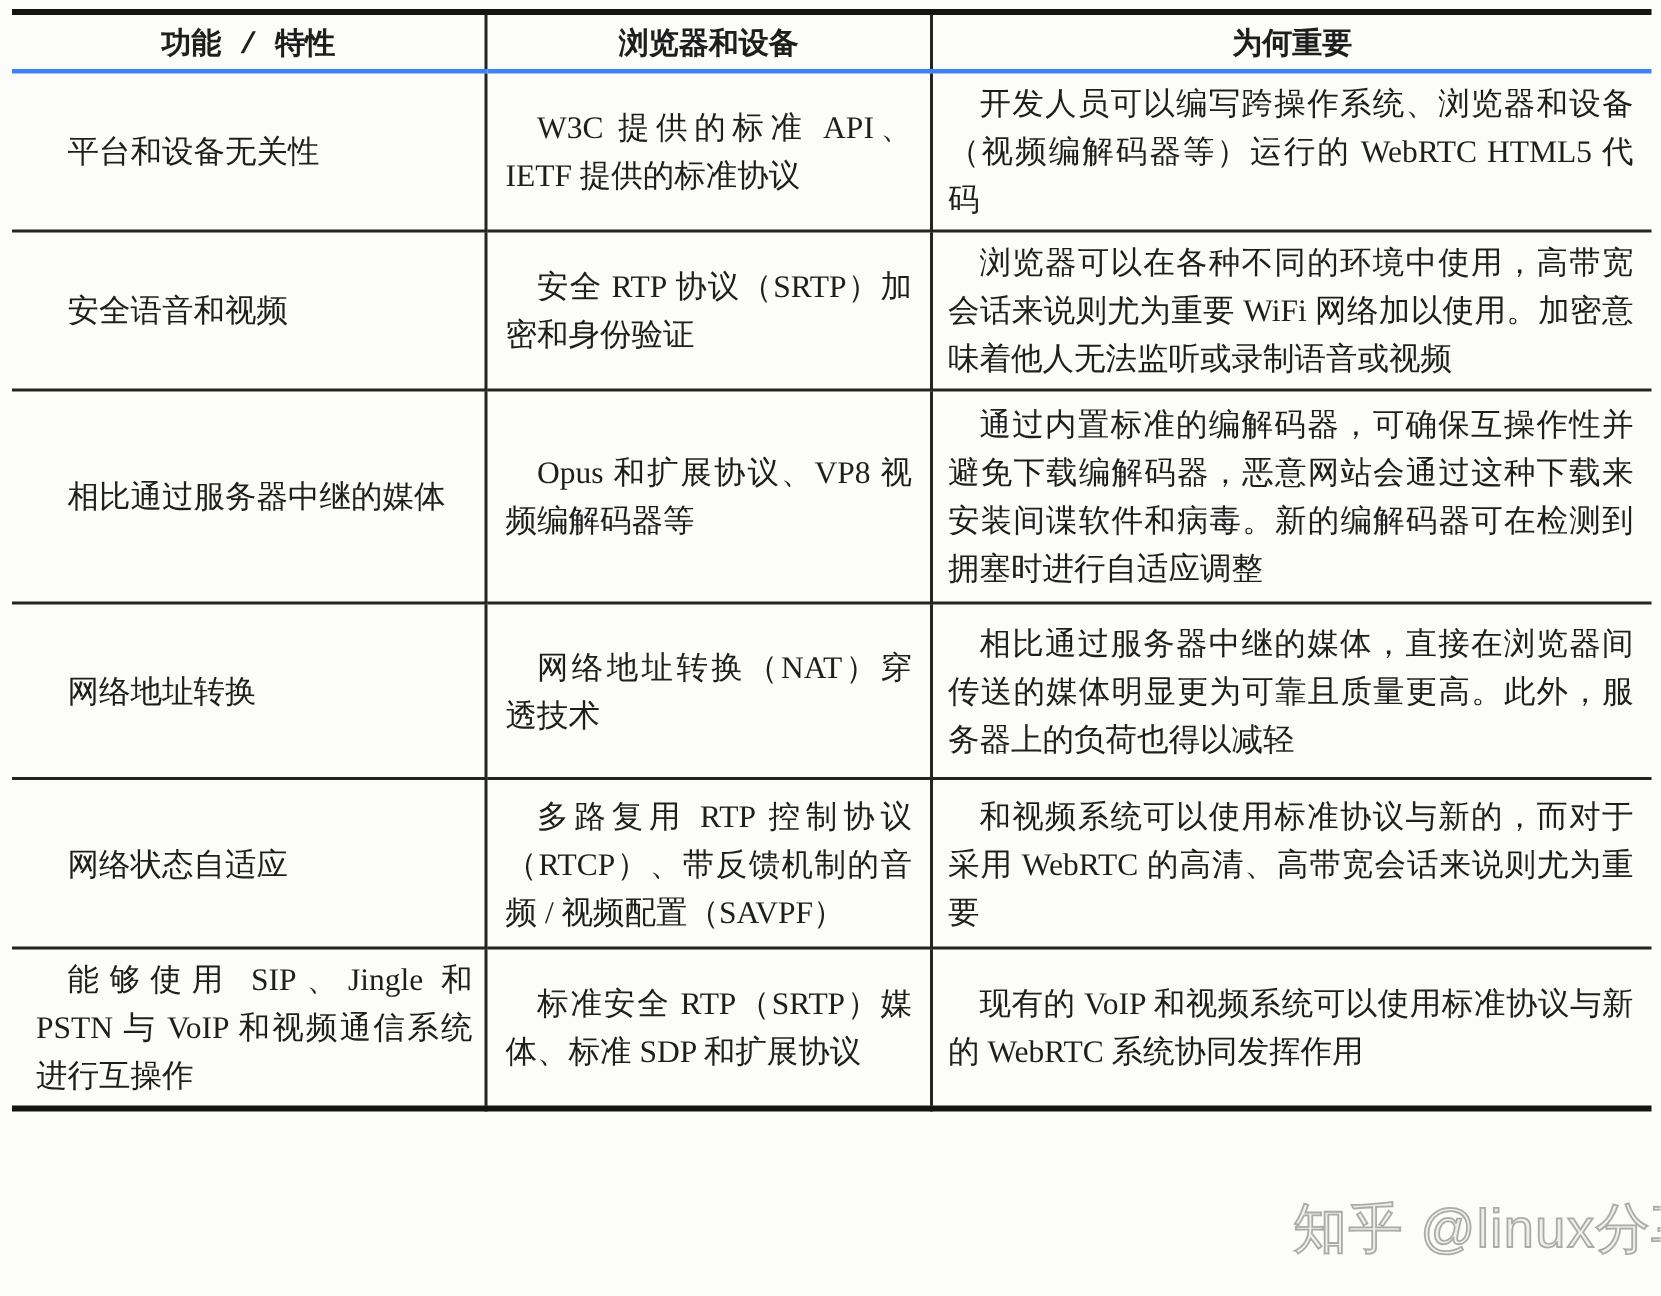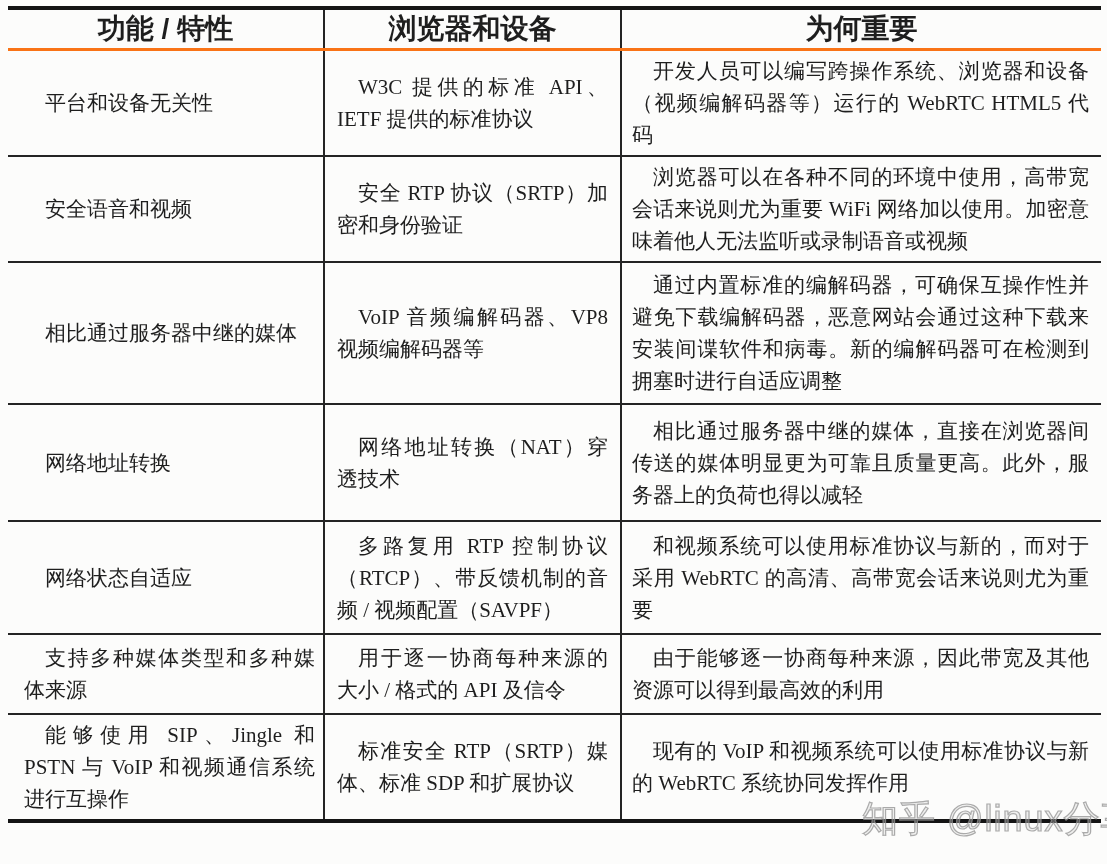--- a/index.html
+++ b/index.html
@@ -23,27 +23,27 @@
     border-collapse: collapse;
     table-layout: fixed;
     border-top: 4px solid #141414;
     border-bottom: 4px solid #141414;
   }
   .doc-table col.w1 { width: 316px; }
   .doc-table col.w2 { width: 297px; }
   .doc-table col.w3 { width: 480px; }
 
   .doc-table th {
-    font-family: Liberation Sans, sans-serif;
+    font-family: Liberation Mono, monospace;
     font-weight: bold;
-    font-size: 28px;
+    font-size: 20px;
     height: 36px;
     text-align: center;
     vertical-align: middle;
-    border-bottom: 3px solid #f97316;
+    border-bottom: 3px solid #3b82f6;
     padding: 0;
   }
   .doc-table td {
     font-size: 21px;
     line-height: 32px;
     vertical-align: middle;
     border-bottom: 2px solid #242424;
     text-align: justify;
     text-justify: inter-ideograph;
   }
@@ -115,21 +115,21 @@
         </td>
       <td class="c3">
           <p class="cellp">浏览器可以在各种不同的环境中使用，高带宽会话来说则尤为重要 WiFi 网络加以使用。加密意味着他人无法监听或录制语音或视频</p>
         </td>
     </tr>
     <tr class="r3">
       <td class="c1 vline">
           <p class="cellp">相比通过服务器中继的媒体</p>
         </td>
       <td class="c2 vline">
-          <p class="cellp">VoIP 音频编解码器、VP8 视频编解码器等</p>
+          <p class="cellp">Opus 和扩展协议、VP8 视频编解码器等</p>
         </td>
       <td class="c3">
           <p class="cellp">通过内置标准的编解码器，可确保互操作性并避免下载编解码器，恶意网站会通过这种下载来安装间谍软件和病毒。新的编解码器可在检测到拥塞时进行自适应调整</p>
         </td>
     </tr>
     <tr class="r4">
       <td class="c1 vline">
           <p class="cellp">网络地址转换</p>
         </td>
       <td class="c2 vline">
@@ -143,31 +143,20 @@
       <td class="c1 vline">
           <p class="cellp">网络状态自适应</p>
         </td>
       <td class="c2 vline">
           <p class="cellp">多路复用 RTP 控制协议（RTCP）、带反馈机制的音频 / 视频配置（SAVPF）</p>
         </td>
       <td class="c3">
           <p class="cellp">和视频系统可以使用标准协议与新的，而对于采用 WebRTC 的高清、高带宽会话来说则尤为重要</p>
         </td>
     </tr>
-    <tr class="r7">
-      <td class="c1 vline">
-          <p class="cellp">支持多种媒体类型和多种媒体来源</p>
-        </td>
-      <td class="c2 vline">
-          <p class="cellp">用于逐一协商每种来源的大小 / 格式的 API 及信令</p>
-        </td>
-      <td class="c3">
-          <p class="cellp">由于能够逐一协商每种来源，因此带宽及其他资源可以得到最高效的利用</p>
-        </td>
-    </tr>
     <tr class="r8">
       <td class="c1 vline">
           <p class="cellp">能够使用 SIP、Jingle 和 PSTN 与 VoIP 和视频通信系统进行互操作</p>
         </td>
       <td class="c2 vline">
           <p class="cellp">标准安全 RTP（SRTP）媒体、标准 SDP 和扩展协议</p>
         </td>
       <td class="c3">
           <p class="cellp">现有的 VoIP 和视频系统可以使用标准协议与新的 WebRTC 系统协同发挥作用</p>
         </td>

